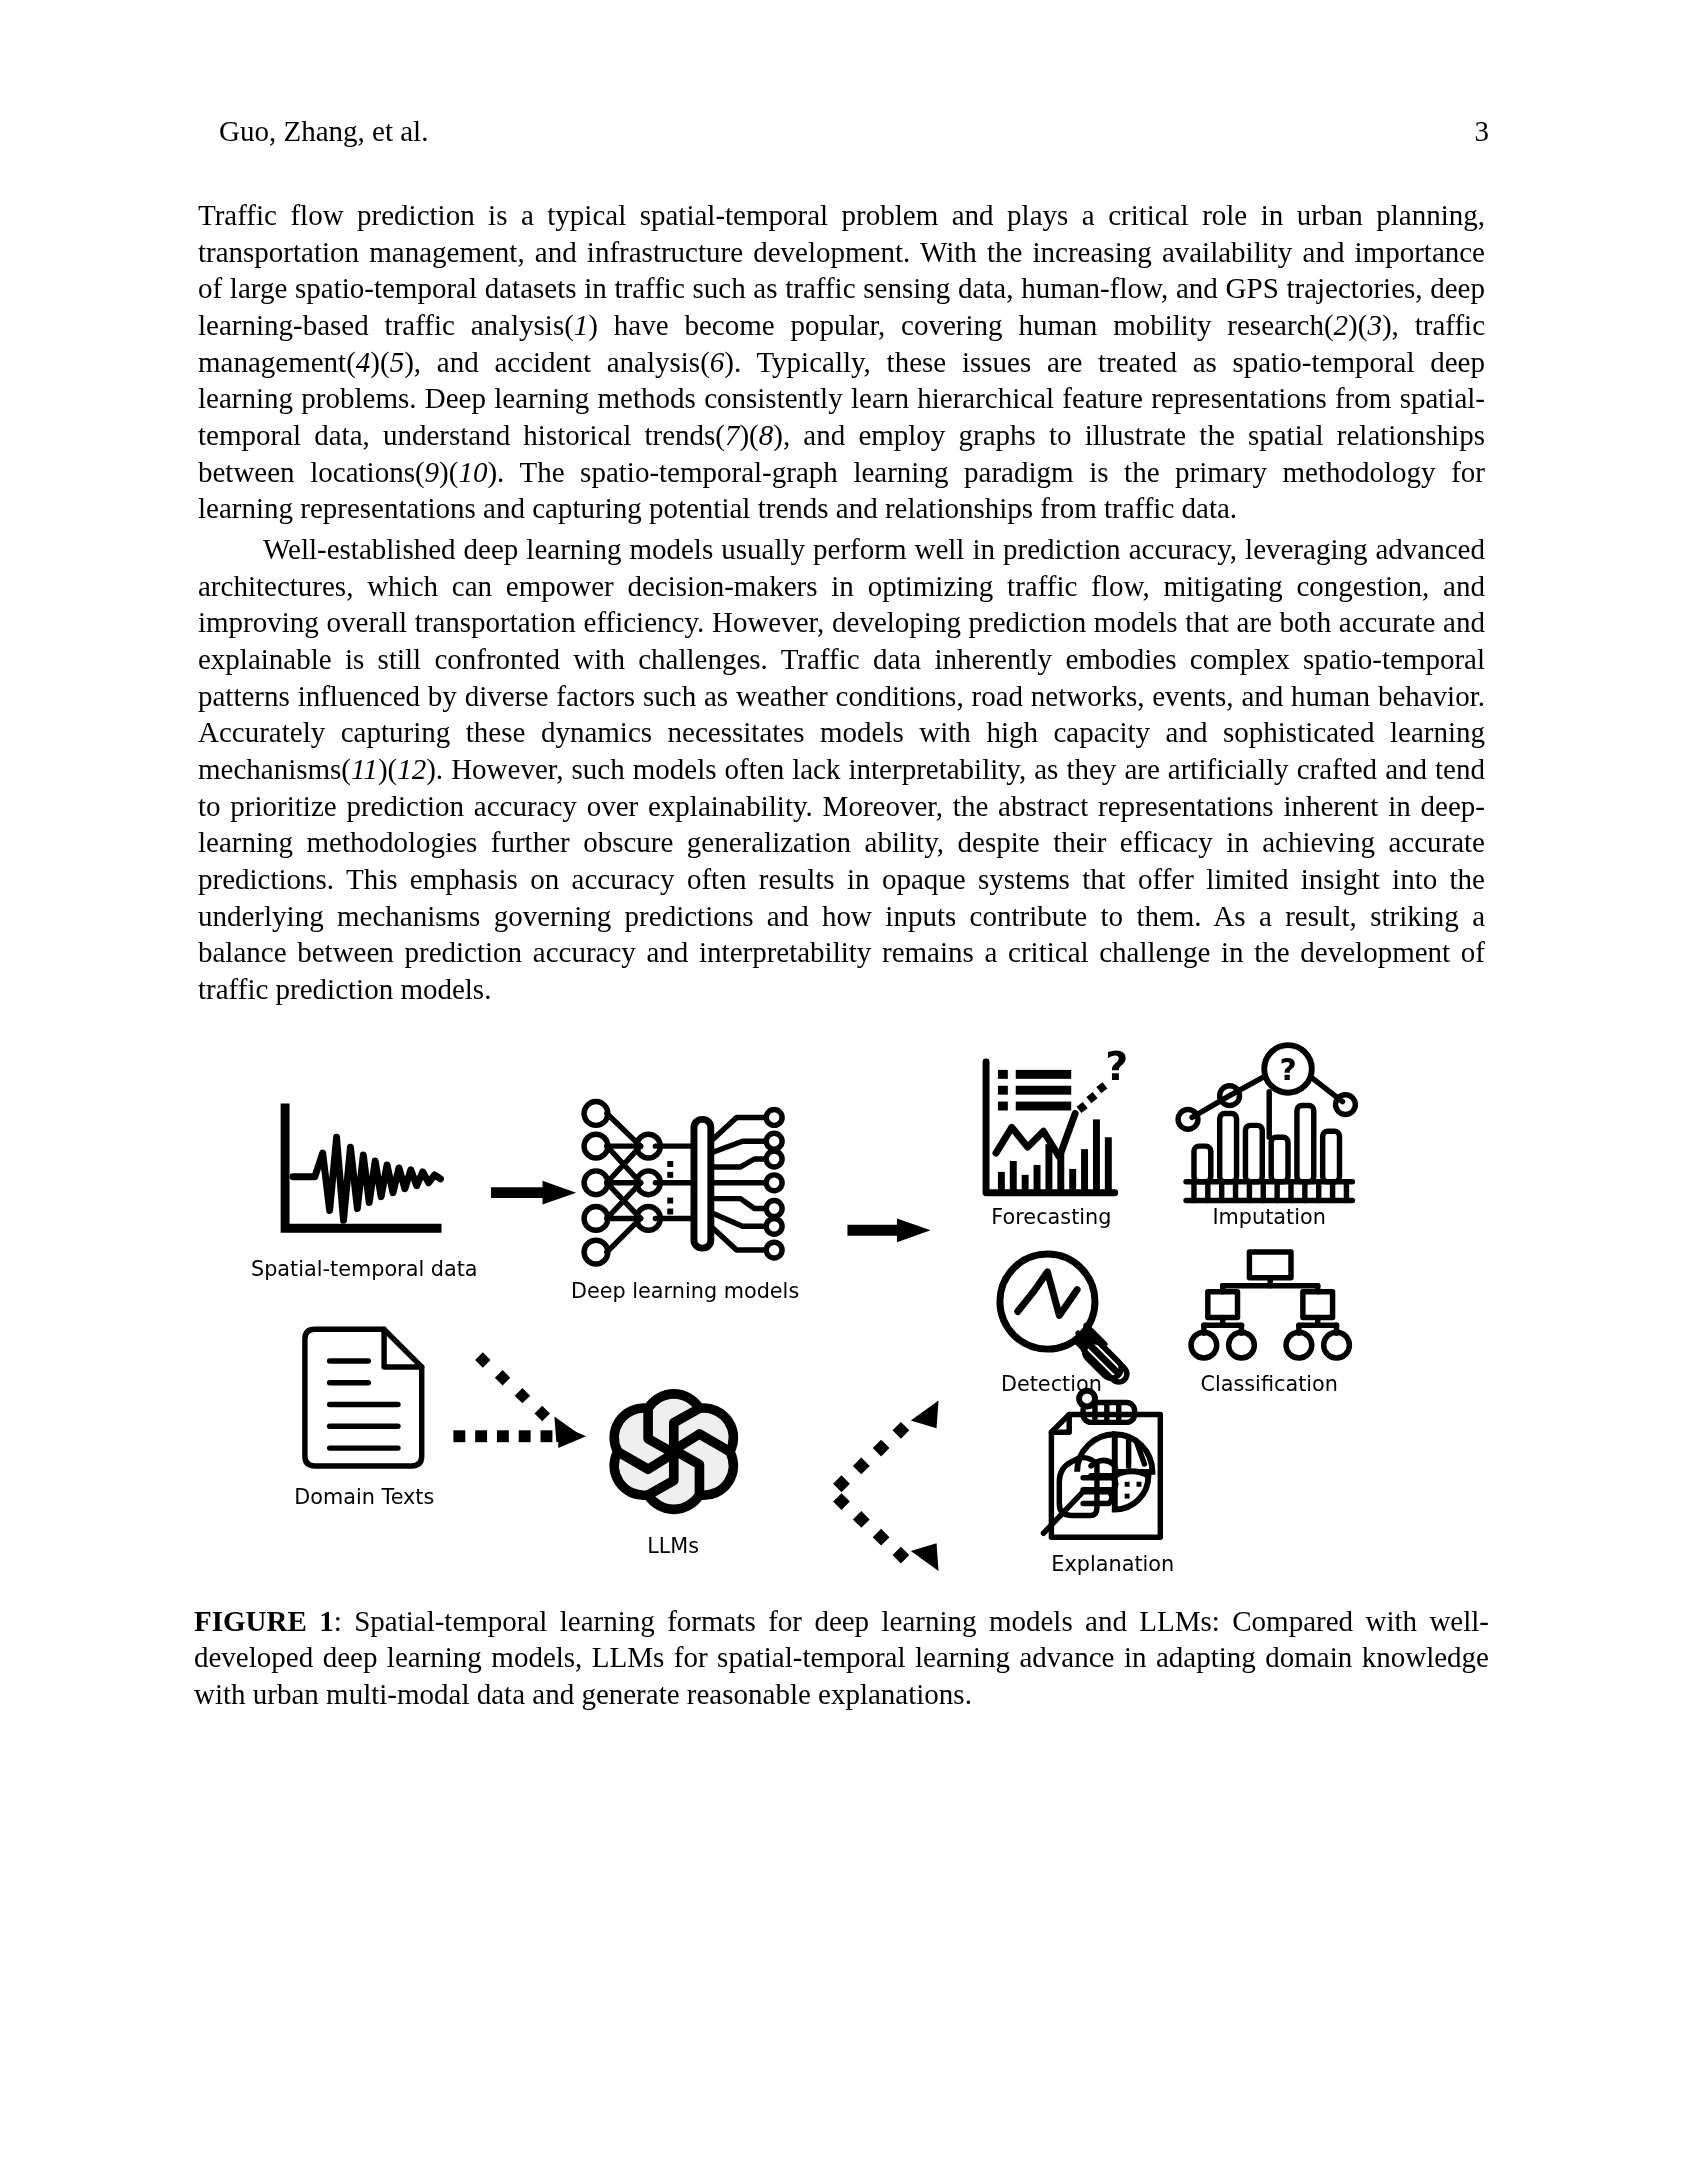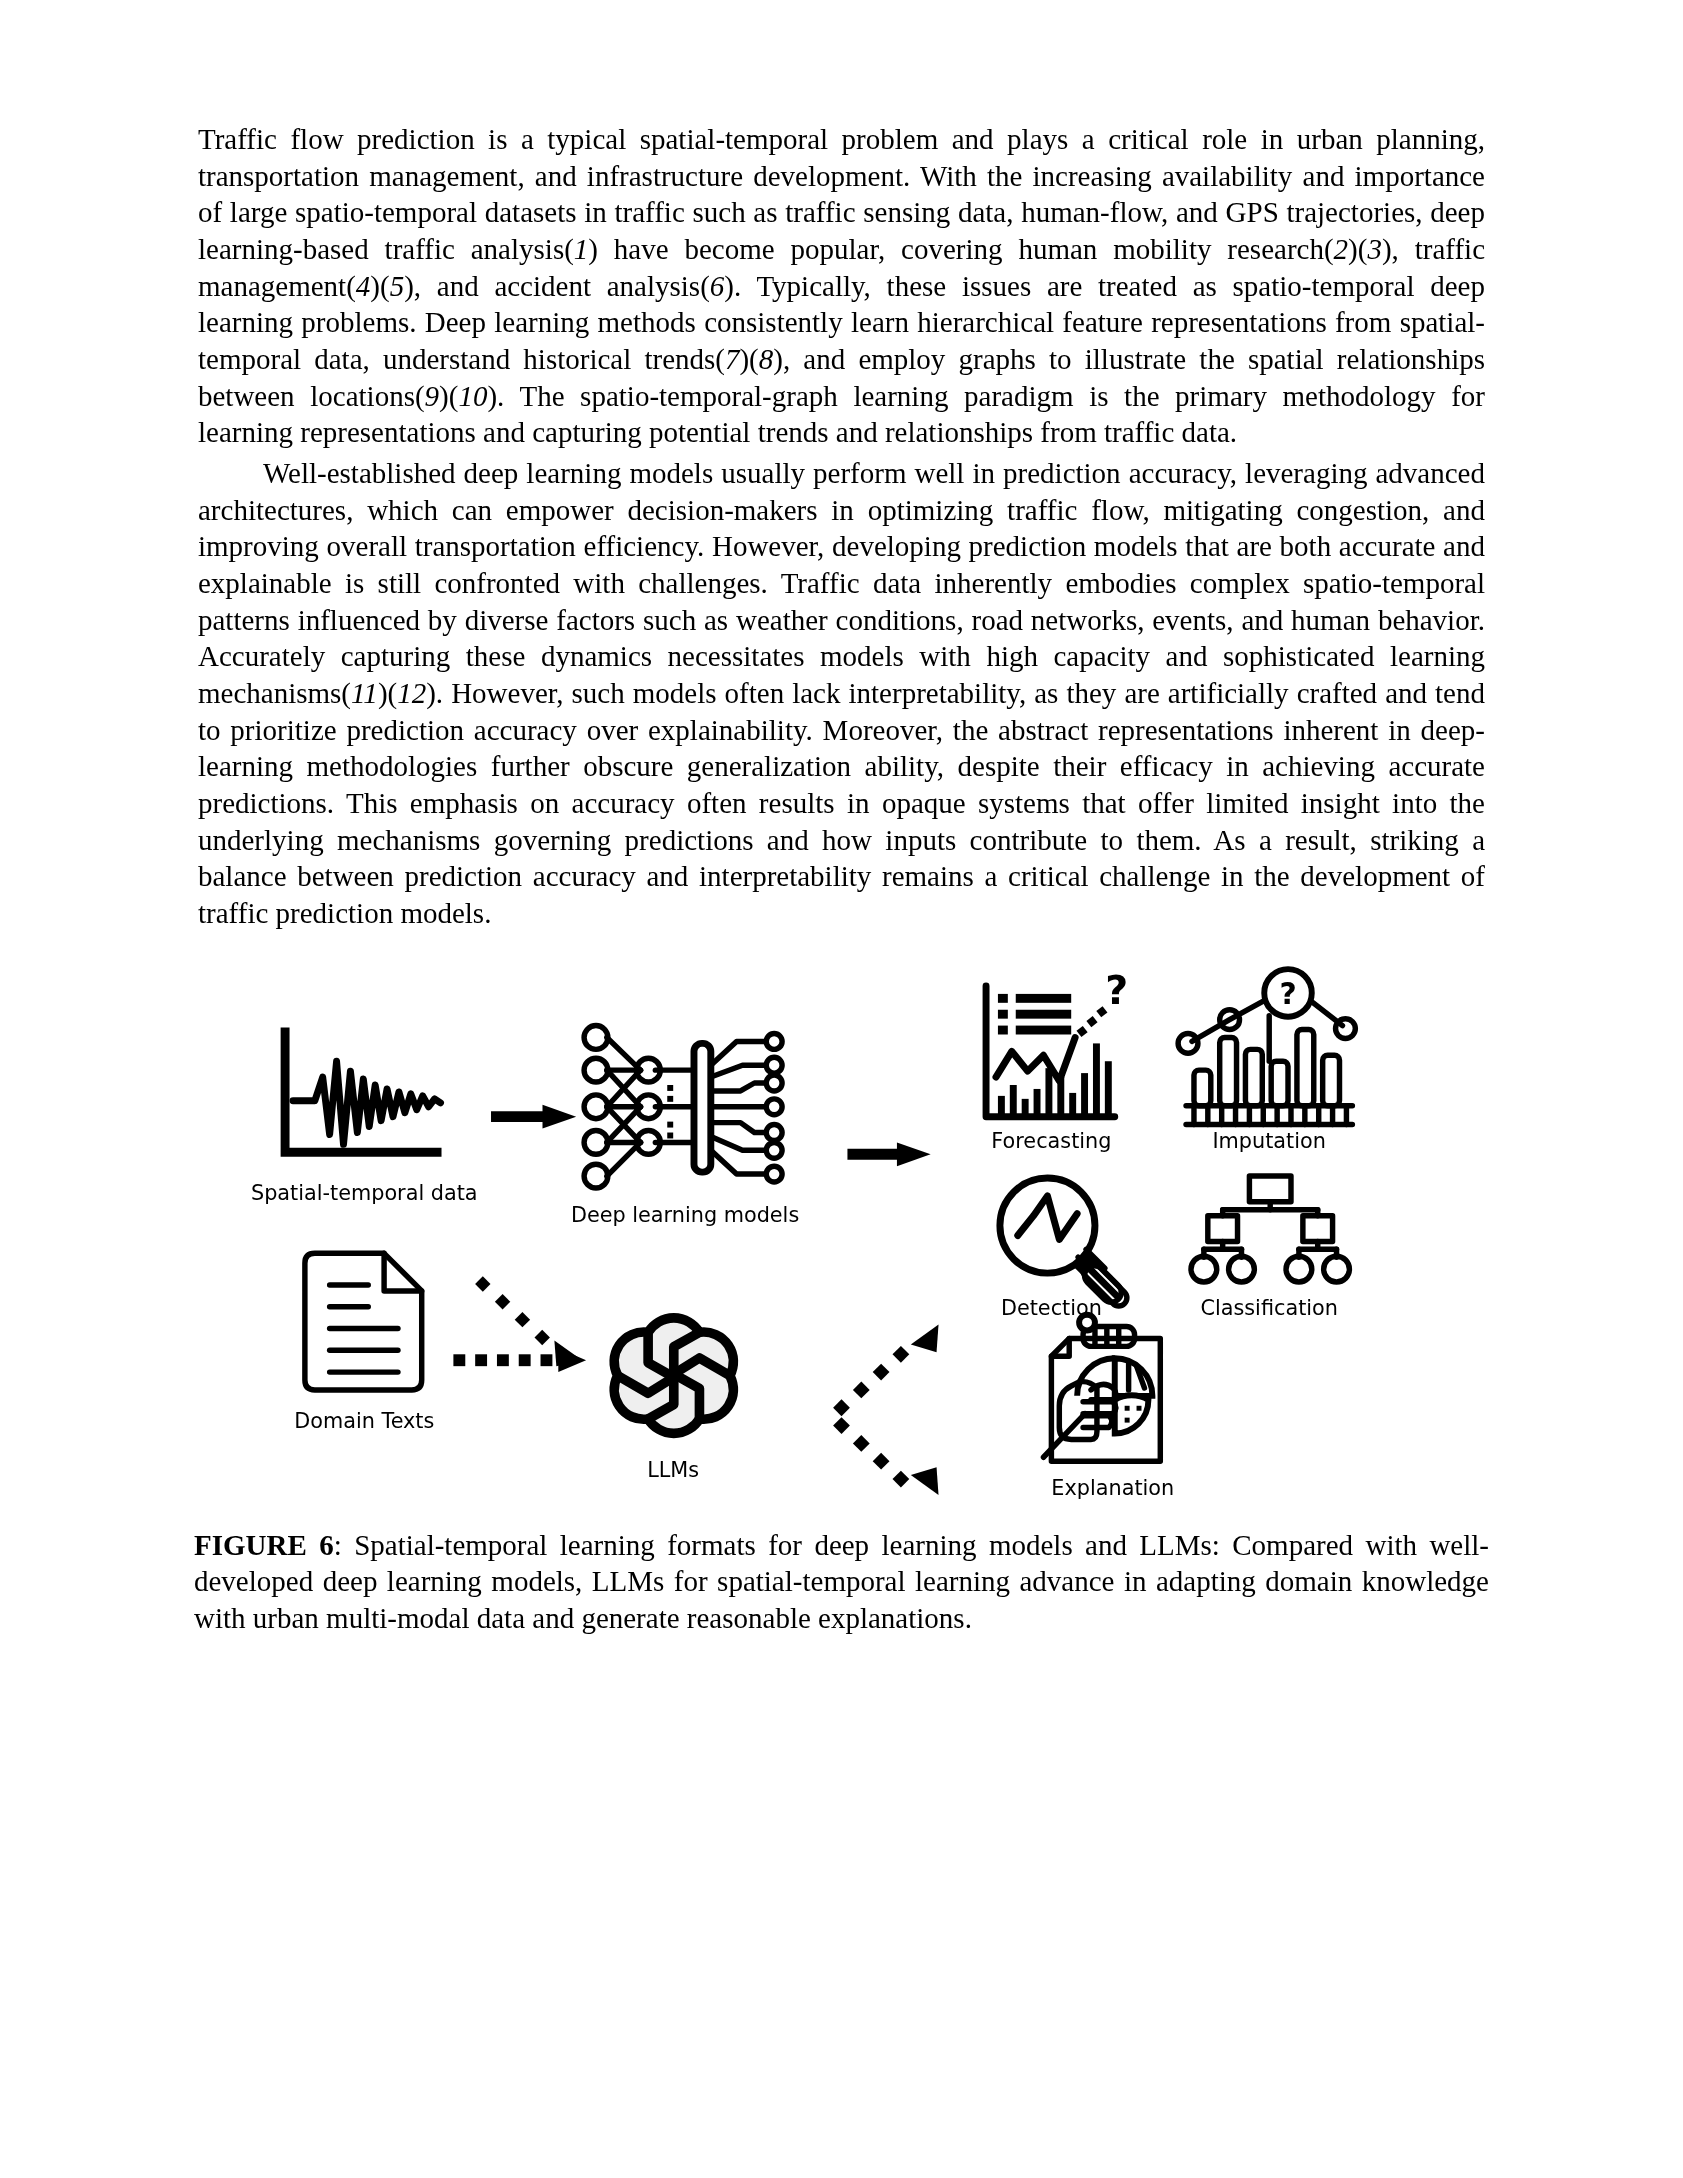--- a/index.html
+++ b/index.html
@@ -75,20 +75,24 @@
     text-align: justify;
   }
   .figure-caption .figlabel { font-weight: bold; }
 </style>
 </head>
 <body>
 
 <div class="page">
   <div class="content">
 
+    <div class="runhead">
+      <span>Guo, Zhang, et al.</span>
+      <span class="runhead-page">3</span>
+    </div>
 
 
     <p class="body"><span>Traffic flow prediction is a typical spatial-temporal problem and plays a critical role in urban planning, transportation management, and infrastructure development. With the increasing availability and importance of large spatio-temporal datasets in traffic such as traffic sensing data, human-flow, and GPS trajectories, deep learning-based traffic analysis(</span><span class="cite">1</span><span>) have become popular, covering human mobility research(</span><span class="cite">2</span><span>)(</span><span class="cite">3</span><span>), traffic management(</span><span class="cite">4</span><span>)(</span><span class="cite">5</span><span>), and accident analysis(</span><span class="cite">6</span><span>). Typically, these issues are treated as spatio-temporal deep learning problems. Deep learning methods consistently learn hierarchical feature representations from spatial-temporal data, understand historical trends(</span><span class="cite">7</span><span>)(</span><span class="cite">8</span><span>), and employ graphs to illustrate the spatial relationships between locations(</span><span class="cite">9</span><span>)(</span><span class="cite">10</span><span>). The spatio-temporal-graph learning paradigm is the primary methodology for learning representations and capturing potential trends and relationships from traffic data.</span></p>
 
     <p class="body indent"><span>Well-established deep learning models usually perform well in prediction accuracy, leveraging advanced architectures, which can empower decision-makers in optimizing traffic flow, mitigating congestion, and improving overall transportation efficiency. However, developing prediction models that are both accurate and explainable is still confronted with challenges. Traffic data inherently embodies complex spatio-temporal patterns influenced by diverse factors such as weather conditions, road networks, events, and human behavior. Accurately capturing these dynamics necessitates models with high capacity and sophisticated learning mechanisms(</span><span class="cite">11</span><span>)(</span><span class="cite">12</span><span>). However, such models often lack interpretability, as they are artificially crafted and tend to prioritize prediction accuracy over explainability. Moreover, the abstract representations inherent in deep-learning methodologies further obscure generalization ability, despite their efficacy in achieving accurate predictions. This emphasis on accuracy often results in opaque systems that offer limited insight into the underlying mechanisms governing predictions and how inputs contribute to them. As a result, striking a balance between prediction accuracy and interpretability remains a critical challenge in the development of traffic prediction models.</span></p>
 
     <div class="figure-wrap">
       <svg class="figure-svg" width="1295" height="535" viewBox="0 0 1308 540" xmlns="http://www.w3.org/2000/svg">
         <defs>
           <style>
@@ -408,17 +412,17 @@
             <path d="M 898 454 L 924 454 Q 930 460 924 466 L 898 466"></path>
             <path d="M 886 424 Q 874 430 874 444 L 874 466 Q 874 478 886 478 L 906 478
                      Q 912 478 912 470 L 912 426 Q 904 418 894 420 Z"></path>
           </g>
           <line class="ln5" x1="858" y1="496" x2="900" y2="452" stroke-width="6"></line>
         </g>
         <text class="lbl" x="928" y="534">Explanation</text>
       </svg>
     </div>
 
-    <p class="figure-caption"><span class="figlabel">FIGURE 6</span><span>: </span><span>Spatial-temporal learning formats for deep learning models and LLMs: Compared with well-developed deep learning models, LLMs for spatial-temporal learning advance in adapting domain knowledge with urban multi-modal data and generate reasonable explanations.</span></p>
+    <p class="figure-caption"><span class="figlabel">FIGURE 1</span><span>: </span><span>Spatial-temporal learning formats for deep learning models and LLMs: Compared with well-developed deep learning models, LLMs for spatial-temporal learning advance in adapting domain knowledge with urban multi-modal data and generate reasonable explanations.</span></p>
 
   </div>
 </div>
 
 
 </body></html>

